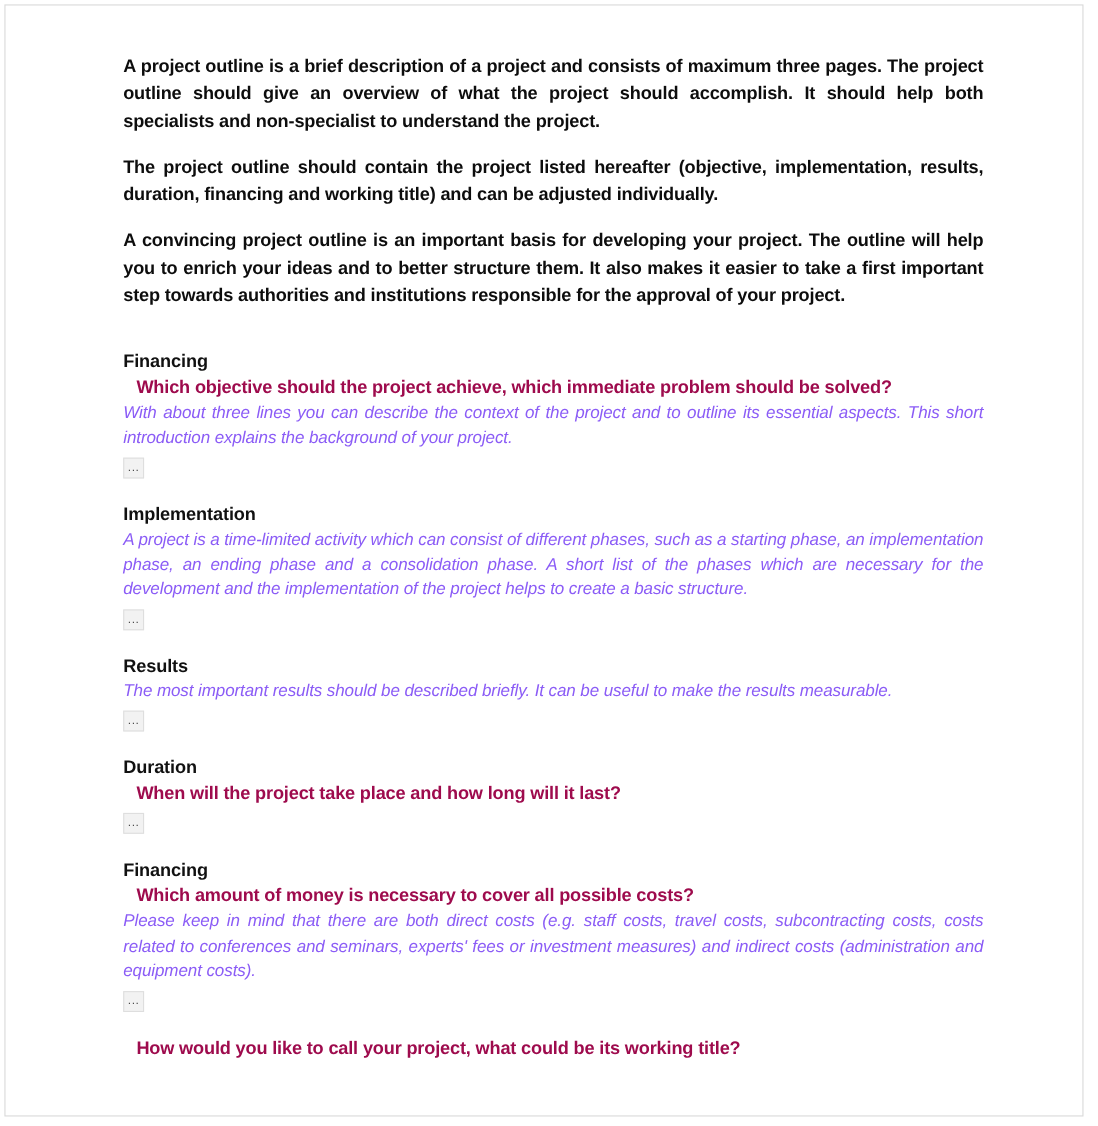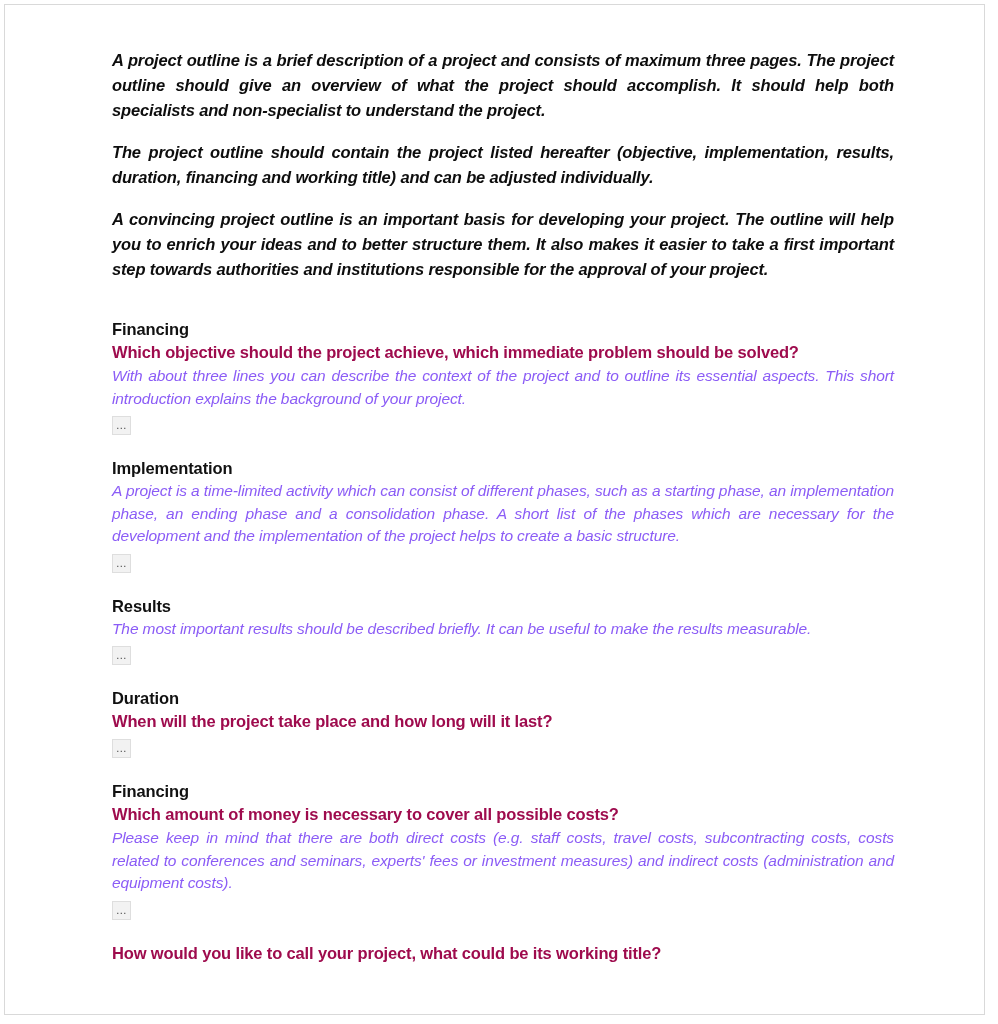--- a/index.html
+++ b/index.html
@@ -47,41 +47,41 @@
     color: #0d0d0d;
     font-size: 16.5px;
     font-weight: 700;
     line-height: 25px;
     text-align: justify;
     margin: 0 0 17px 0;
     letter-spacing: -0.15px;
   }
   .intro-paragraph:last-child { margin-bottom: 0; }
 
-  .intro-block { margin-bottom: 36px; font-style: italic; }
+  .intro-block { margin-bottom: 36px; }
 
   
   .section { margin-bottom: 22px; }
   .section:last-child { margin-bottom: 0; }
 
   .section-heading {
     color: #111111;
     font-size: 16.5px;
     font-weight: 700;
     line-height: 22px;
     margin: 0 0 1px 0;
     letter-spacing: -0.1px;
   }
 
   .section-question {
     color: #9e0b4d;
     font-size: 16.5px;
     font-weight: 700;
     line-height: 23px;
-    margin: 0 0 1px 0;
+    margin: 0 0 1px 12px;
     letter-spacing: -0.15px;
   }
 
   .section-hint {
     color: #8b5cf6;
     font-size: 15.5px;
     font-style: italic;
     font-weight: 400;
     line-height: 22.5px;
     margin: 0;

